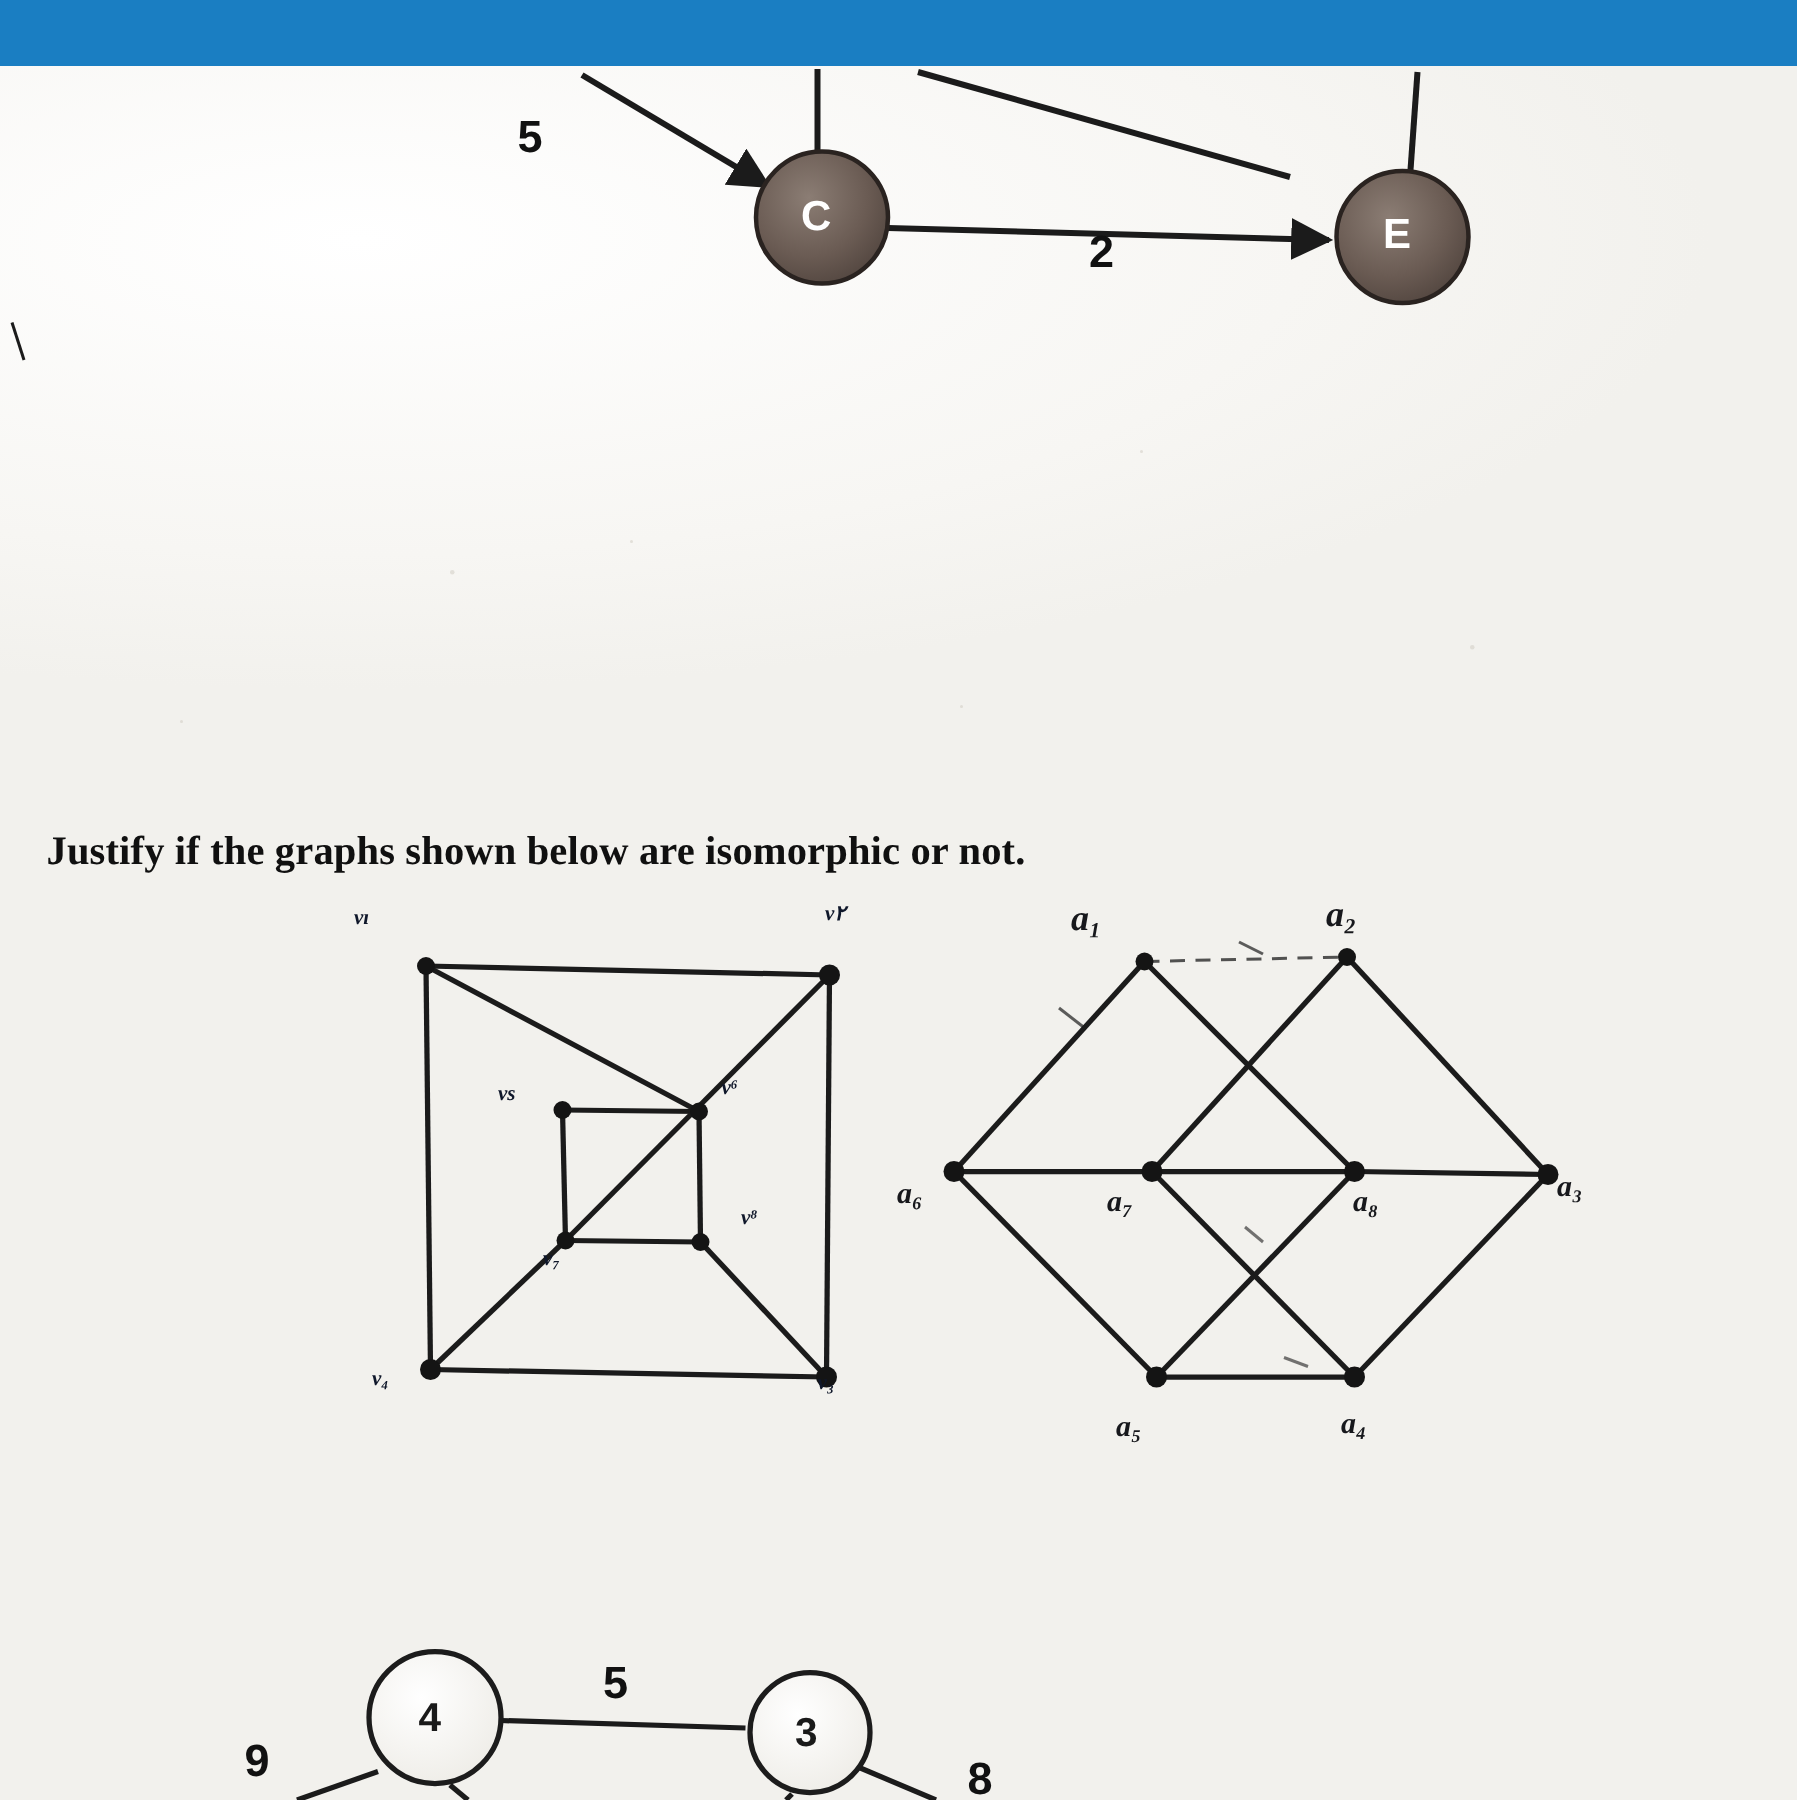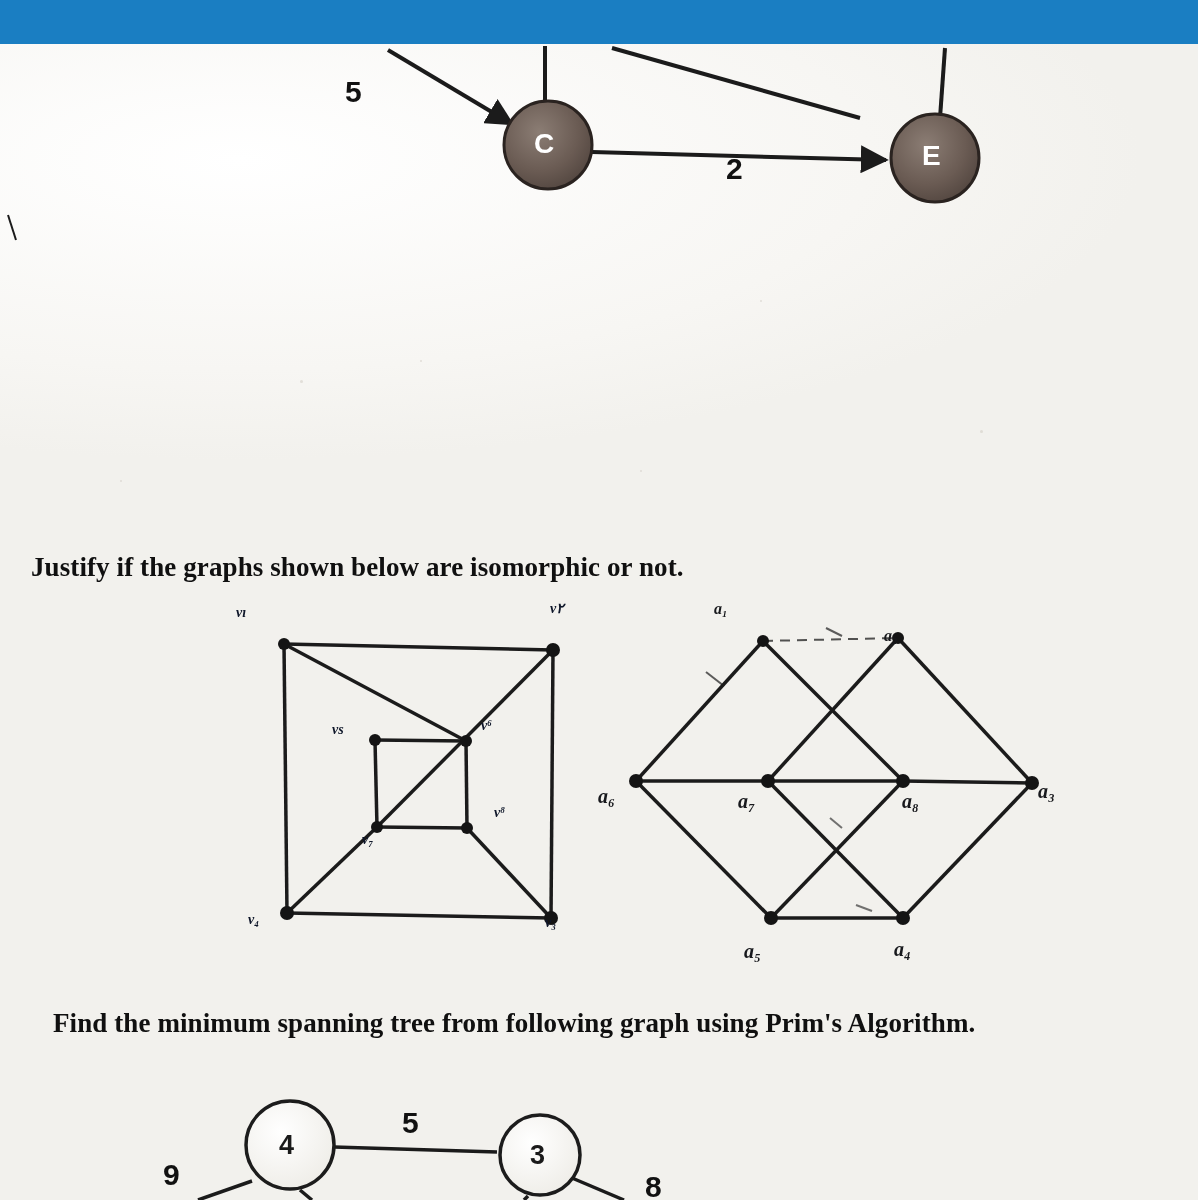--- a/index.html
+++ b/index.html
@@ -81,21 +81,21 @@
   .nodelbl-dark {
     font-family: "Liberation Sans", sans-serif;
     font-weight: 700;
     font-size: 27px;
     color: #1a1a1a;
   }
   .hand {
     font-family: "Liberation Serif", serif;
     font-style: italic;
     font-weight: 700;
-    font-size: 16px;
+    font-size: 24px;
     color: #17181c;
   }
   .hand-sm {
     font-family: "Liberation Serif", serif;
     font-style: italic;
     font-weight: 700;
     font-size: 20px;
     color: #17181c;
   }
   .vlbl {
@@ -228,29 +228,28 @@
     <circle class="ink-dot" cx="771" cy="918" r="7"></circle>
     <circle class="ink-dot" cx="903" cy="918" r="7"></circle>
 
     <path class="stroke-ink" d="M 706 672 L 724 686" stroke-width="2" opacity=".7"></path>
     <path class="stroke-ink" d="M 826 628 L 842 636" stroke-width="2" opacity=".7"></path>
     <path class="stroke-ink" d="M 830 818 L 842 828" stroke-width="2" opacity=".6"></path>
     <path class="stroke-ink" d="M 856 905 L 872 911" stroke-width="2" opacity=".6"></path>
   </svg>
 
   <div class="txt hand" style="left:714px;top:600px;">a₁</div>
-  <div class="txt hand" style="left:884px;top:627px;">a₂</div>
+  <div class="txt hand" style="left:884px;top:597px;">a₂</div>
   <div class="txt hand-sm" style="left:598px;top:785px;">a₆</div>
   <div class="txt hand-sm" style="left:738px;top:790px;">a₇</div>
   <div class="txt hand-sm" style="left:902px;top:790px;">a₈</div>
   <div class="txt hand-sm" style="left:1038px;top:780px;">a₃</div>
   <div class="txt hand-sm" style="left:744px;top:940px;">a₅</div>
   <div class="txt hand-sm" style="left:894px;top:938px;">a₄</div>
 
-  <div class="txt prompt" style="left:22px;top:1008px;">Find the minimum spanning tree from following graph using Prim's Algorithm.</div>
 
   <svg class="layer">
 
     <path class="stroke-ink" d="M 334 1147 L 497 1152" stroke-width="3.5"></path>
 
     <path class="stroke-ink" d="M 252 1181 L 198 1200" stroke-width="3.5"></path>
 
     <path class="stroke-ink" d="M 300 1190 L 312 1200" stroke-width="3.5"></path>
 
     <path class="stroke-ink" d="M 572 1178 L 624 1200" stroke-width="3.5"></path>

